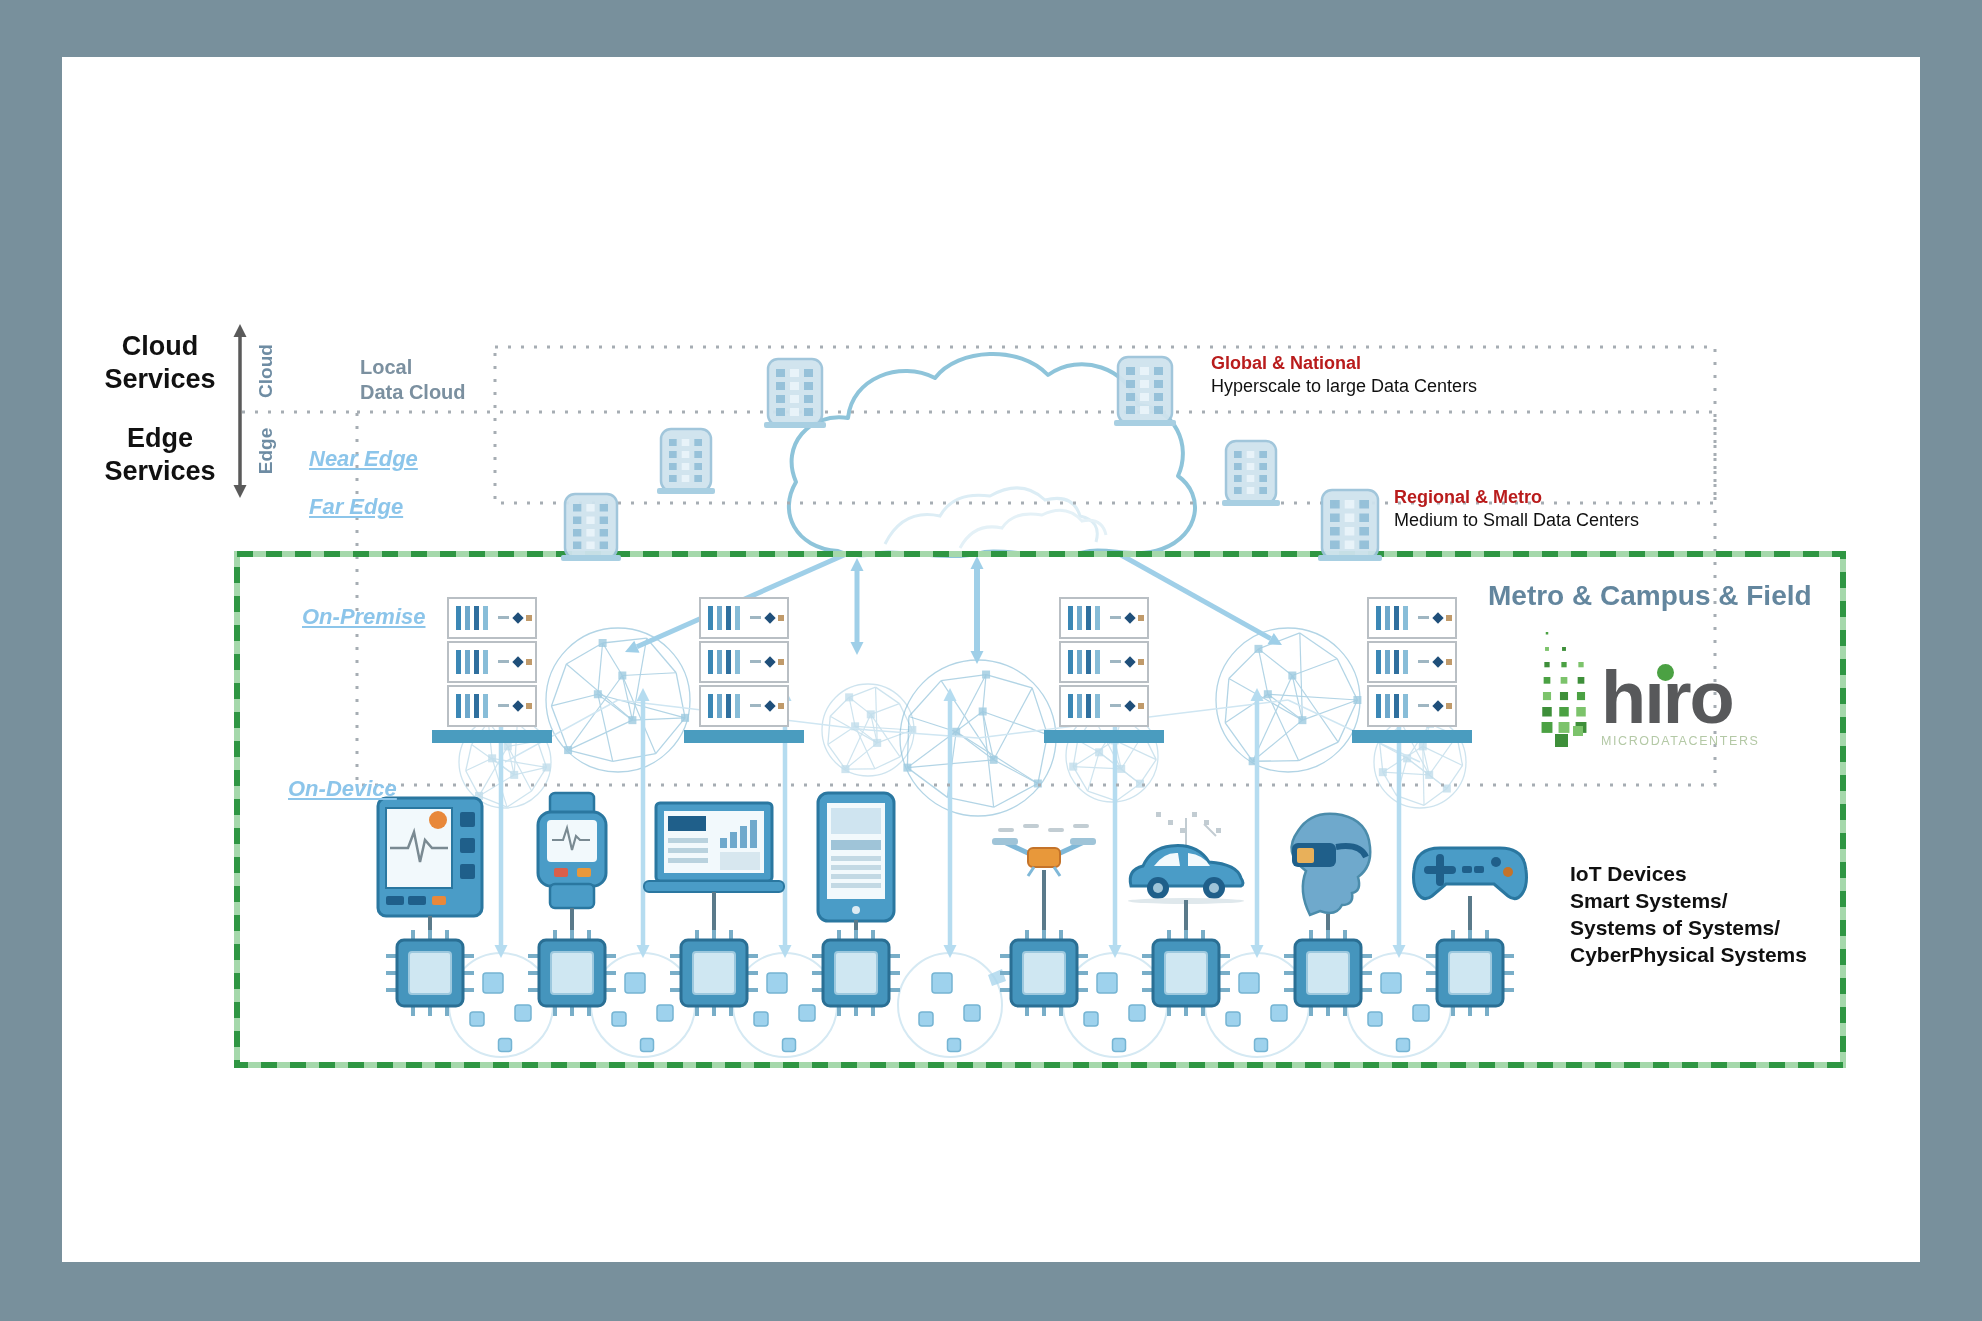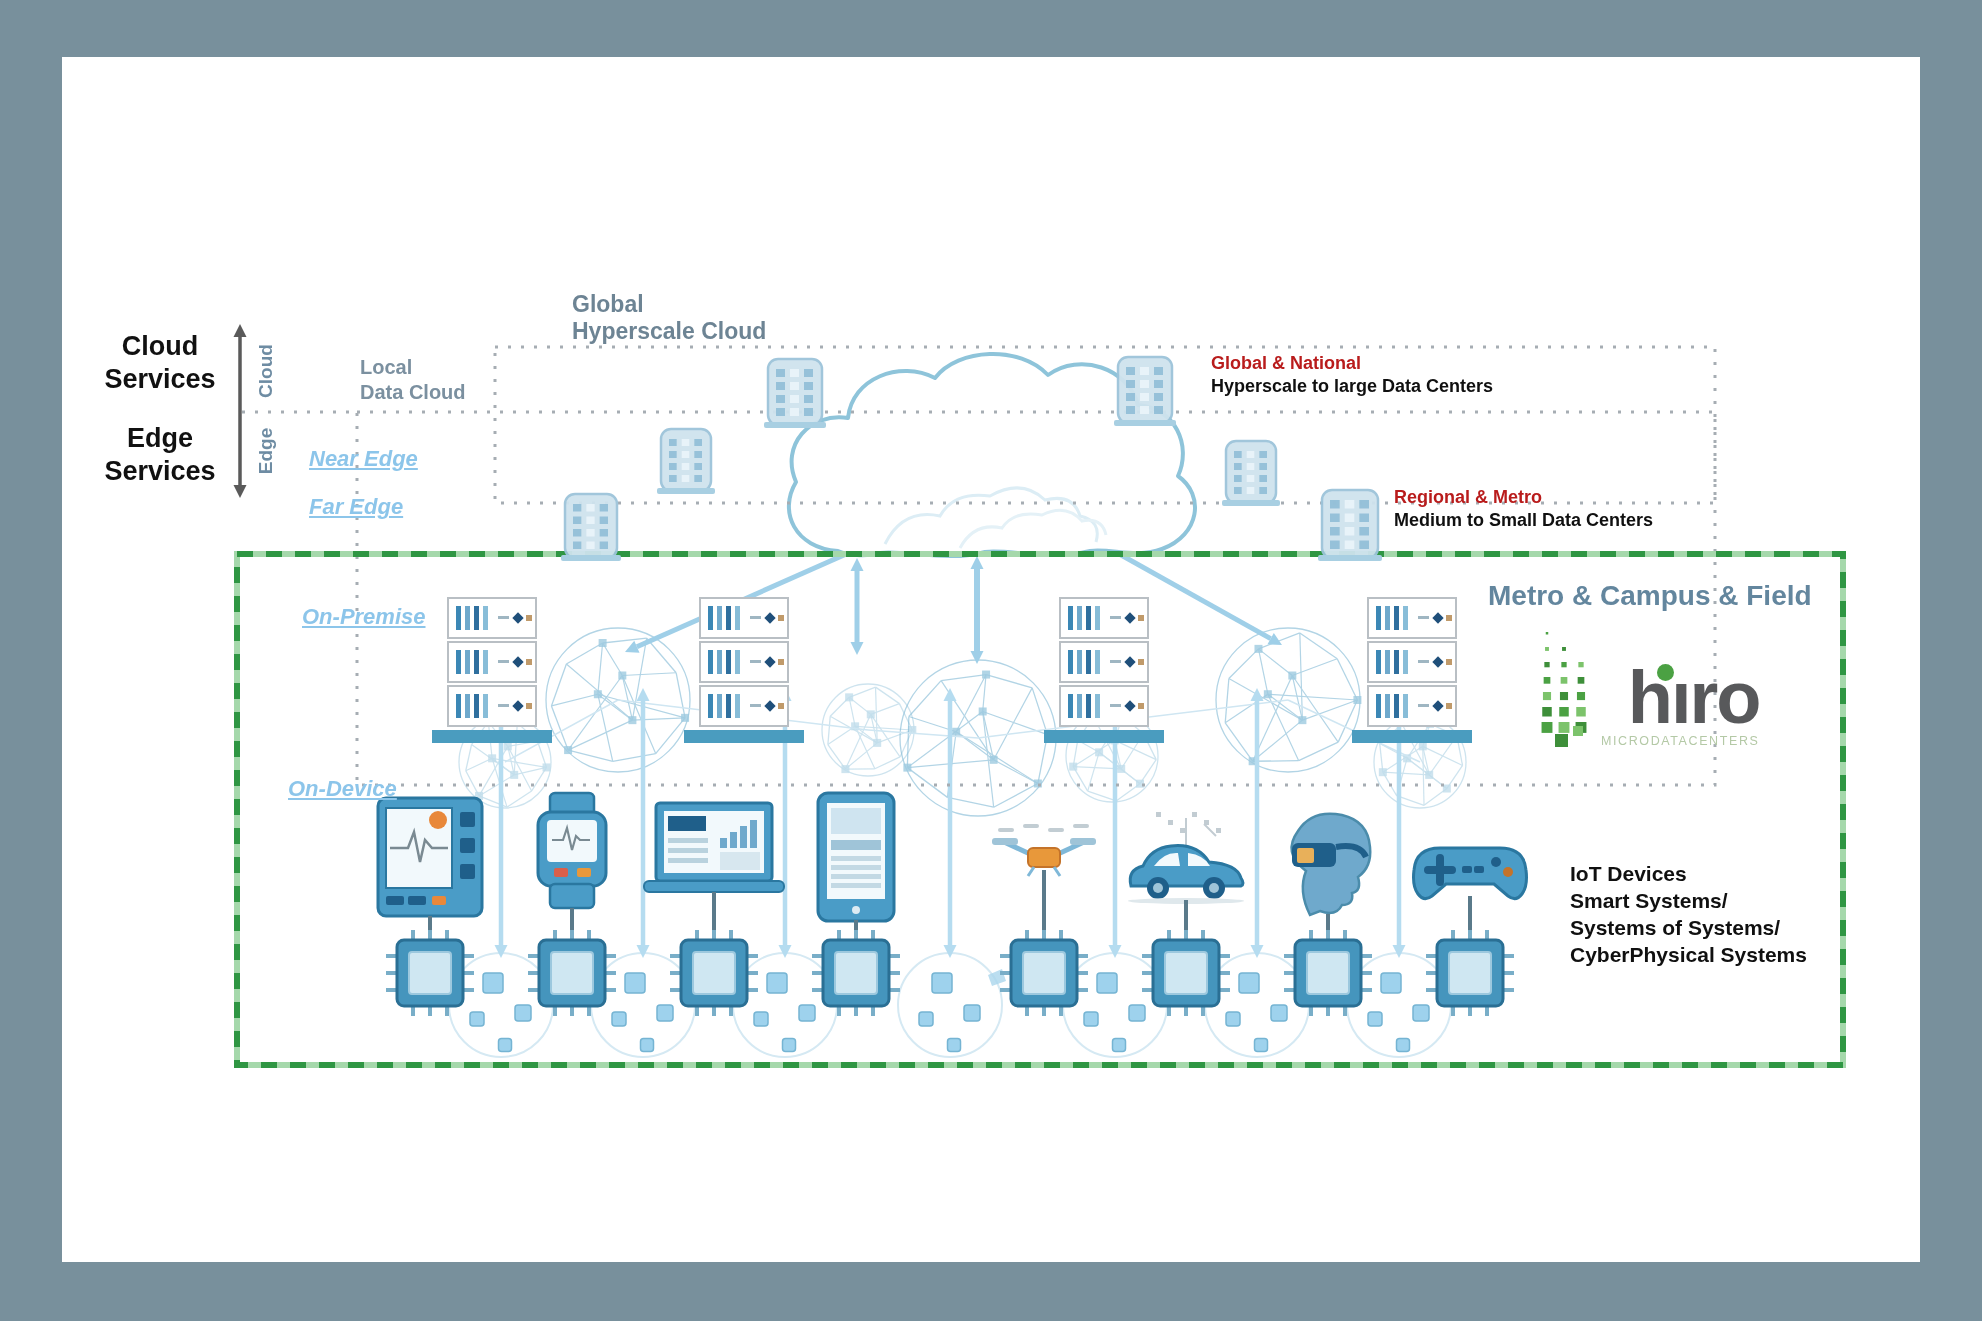--- a/index.html
+++ b/index.html
@@ -18,26 +18,26 @@
   .v-edge{left:221px;top:440px;}
   .lbl-local{left:360px;top:355px;font-weight:bold;font-size:20px;line-height:25px;color:#7b90a0;}
   .lbl-global{left:572px;top:291px;font-weight:bold;font-size:23px;line-height:27px;color:#6d8494;}
   .edge-level{font-style:italic;font-weight:bold;font-size:22px;color:#8cc5ea;text-decoration:underline;}
   .lbl-near{left:309px;top:446px;}
   .lbl-far{left:309px;top:494px;}
   .lbl-onprem{left:302px;top:604px;}
   .lbl-ondev{left:288px;top:776px;}
   .tier{position:absolute;}
   .tier .t{font-weight:bold;font-size:18px;line-height:23px;color:#b91c1c;}
-  .tier .d{font-weight:bold;font-size:18px;line-height:23px;color:#101010;}
+  .tier .d{font-weight:normal;font-size:18px;line-height:23px;color:#101010;}
   .tier1{left:1211px;top:352px;}
   .tier2{left:1310px;top:427px;}
   .tier3{left:1394px;top:486px;}
   .lbl-metro{left:1488px;top:580px;font-weight:bold;font-size:28px;color:#63869e;}
-  .logo{left:1537px;top:626px;width:260px;display:flex;align-items:flex-end;text-align:right;}
+  .logo{left:1537px;top:626px;width:260px;display:flex;align-items:flex-end;}
   .logo-text{margin-left:6px;position:relative;}
   .logo-word{font-weight:bold;font-size:74px;line-height:0.92;color:#58595b;letter-spacing:-2px;}
   .logo-dot{position:absolute;width:17px;height:17px;border-radius:50%;background:#4ba143;left:56px;top:0px;}
   .logo-tag{font-size:12.5px;letter-spacing:1.6px;color:#b4c9a6;margin-top:2px;}
   .lbl-iot{left:1570px;top:860px;font-weight:bold;font-size:21px;line-height:27px;color:#101010;}
 </style>
 </head>
 <body>
 
 <div class="frame">
@@ -819,24 +819,20 @@
       <div>Edge</div>
       <div>Services</div>
     </div>
     <div class="vlabel v-cloud">Cloud</div>
     <div class="vlabel v-edge">Edge</div>
 
     <div class="abs lbl-local">
       <div>Local</div>
       <div>Data Cloud</div>
     </div>
-    <div class="abs lbl-global">
-      <div>Global</div>
-      <div>Hyperscale Cloud</div>
-    </div>
 
     <div class="abs edge-level lbl-near">Near Edge</div>
     <div class="abs edge-level lbl-far">Far Edge</div>
     <div class="abs edge-level lbl-onprem">On-Premise</div>
     <div class="abs edge-level lbl-ondev">On-Device</div>
 
     <div class="tier tier1">
       <div class="t">Global &amp; National</div>
       <div class="d">Hyperscale to large Data Centers</div>
     </div>

